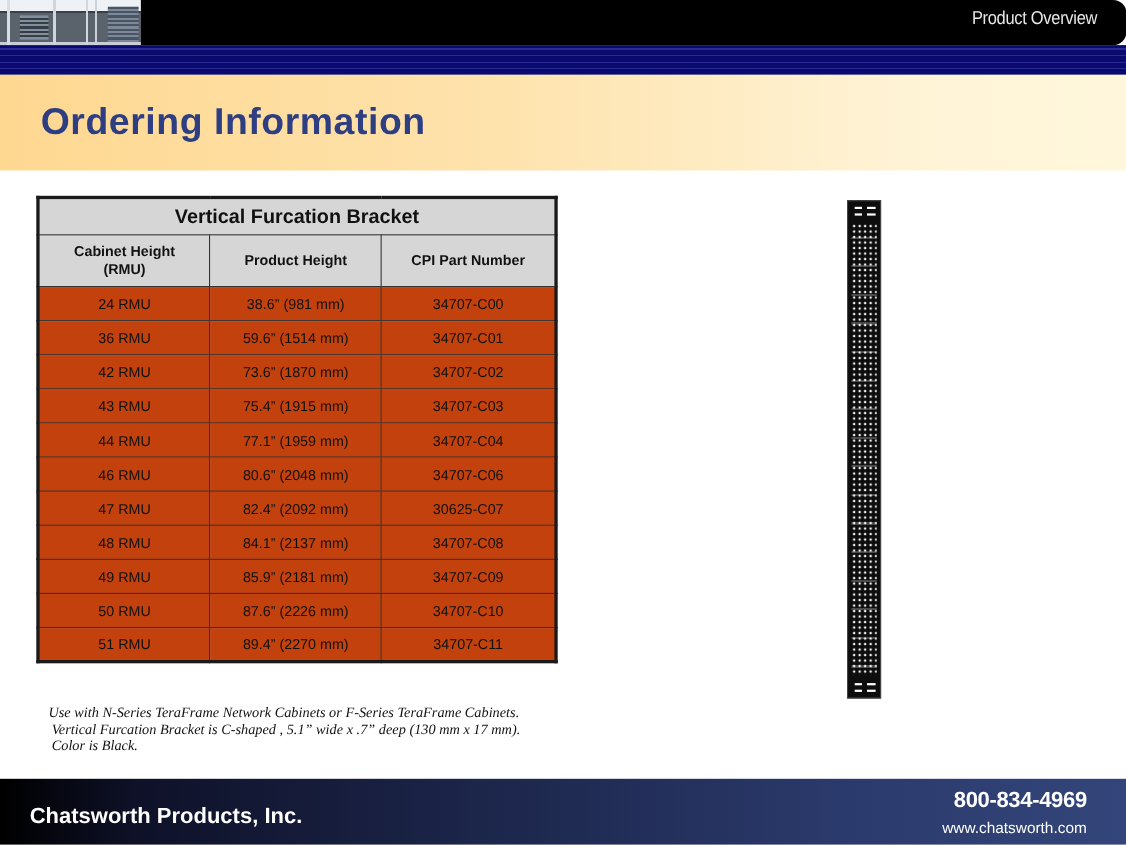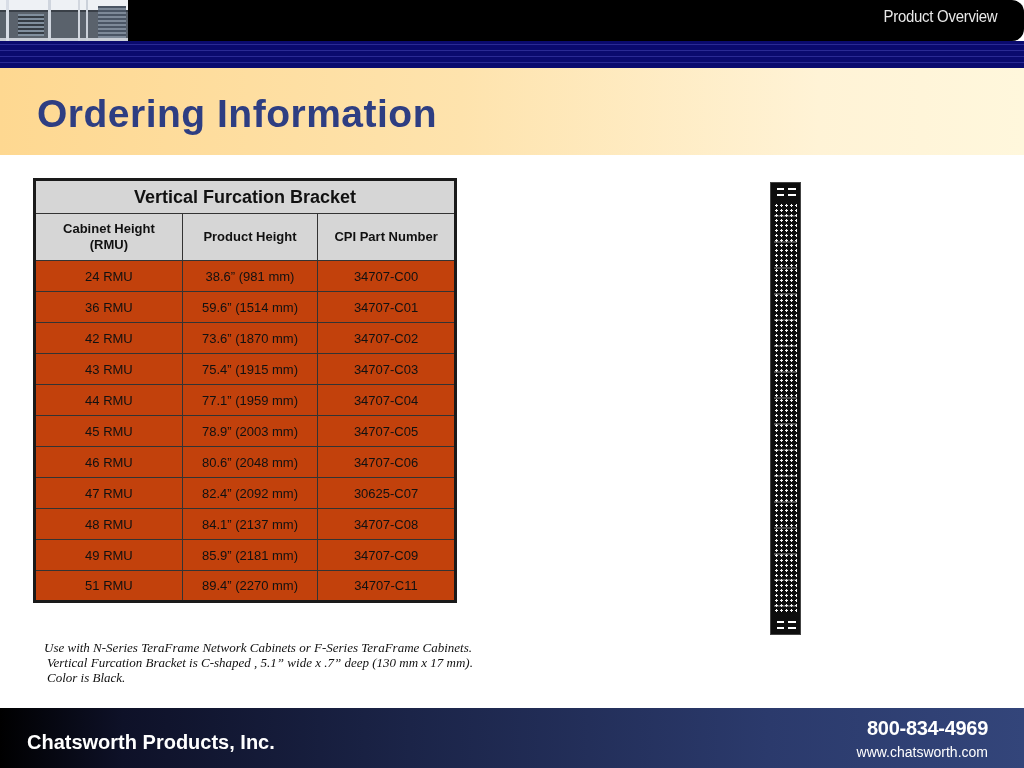--- a/index.html
+++ b/index.html
@@ -33,26 +33,26 @@
     background:
       linear-gradient(180deg,
         #0a0a6e 0 3px, #2a2a94 3px 4px, #0a0a6e 4px 9px, #2a2a94 9px 10px,
         #0a0a6e 10px 15px, #2a2a94 15px 16px, #0a0a6e 16px 21px, #2a2a94 21px 22px, #0a0a6e 22px 27px);
   }
   .titleband {
     position: absolute; left: 0; top: 68px; width: 1024px; height: 87px;
     background: linear-gradient(90deg, #fed891 0%, #fee3ad 45%, #fff3d6 80%, #fff7dc 100%);
   }
   .page-title {
-    position: absolute; left: 37px; top: 24px; font-size: 39px; font-weight: bold;
+    position: absolute; left: 37px; top: 24px; font-size: 34px; font-weight: bold;
     color: #2e3e82; letter-spacing: 0.5px;
   }
 
   .spec-table {
-    position: absolute; left: 33px; top: 178px; width: 424px;
+    position: absolute; left: 33px; top: 178px; width: 474px;
     border-collapse: collapse; border: 3px solid #1a1a1a;
     font-size: 13px; color: #111;
   }
   .spec-table th, .spec-table td { border: 1.5px solid #333; text-align: center; }
   .spec-table .caption-row th {
     background: #d6d6d6; font-size: 18px; font-weight: bold; height: 34px;
   }
   .spec-table .head-row th {
     background: #d6d6d6; font-size: 13px; font-weight: bold; height: 47px; line-height: 16px;
   }
@@ -137,43 +137,43 @@
         <td>43 RMU</td>
         <td>75.4” (1915 mm)</td>
         <td>34707-C03</td>
       </tr>
     <tr>
         <td>44 RMU</td>
         <td>77.1” (1959 mm)</td>
         <td>34707-C04</td>
       </tr>
     <tr>
-        <td>45 RMU</td>
-        <td>78.9” (2003 mm)</td>
-        <td>34707-C05</td>
-      </tr>
-    <tr>
         <td>46 RMU</td>
         <td>80.6” (2048 mm)</td>
         <td>34707-C06</td>
       </tr>
     <tr>
         <td>47 RMU</td>
         <td>82.4” (2092 mm)</td>
         <td>30625-C07</td>
       </tr>
     <tr>
         <td>48 RMU</td>
         <td>84.1” (2137 mm)</td>
         <td>34707-C08</td>
       </tr>
     <tr>
         <td>49 RMU</td>
         <td>85.9” (2181 mm)</td>
         <td>34707-C09</td>
+      </tr>
+    <tr>
+        <td>50 RMU</td>
+        <td>87.6” (2226 mm)</td>
+        <td>34707-C10</td>
       </tr>
     <tr>
         <td>51 RMU</td>
         <td>89.4” (2270 mm)</td>
         <td>34707-C11</td>
       </tr>
   </tbody>
 </table>
 
 <div class="notes">

